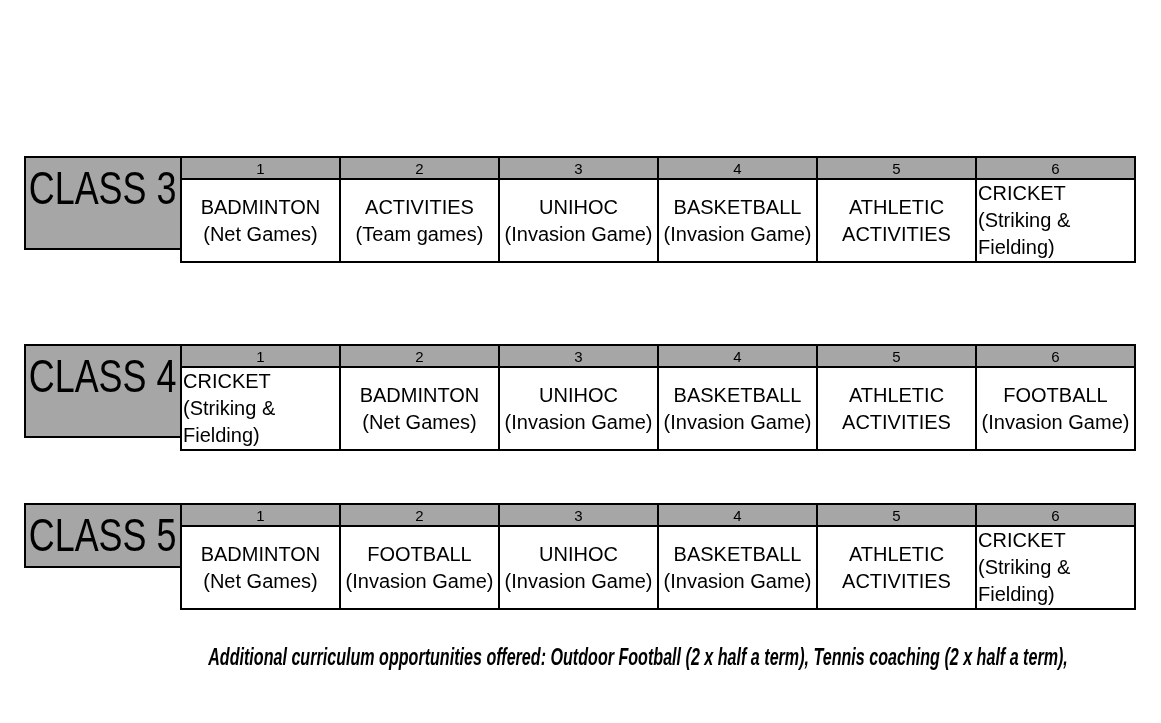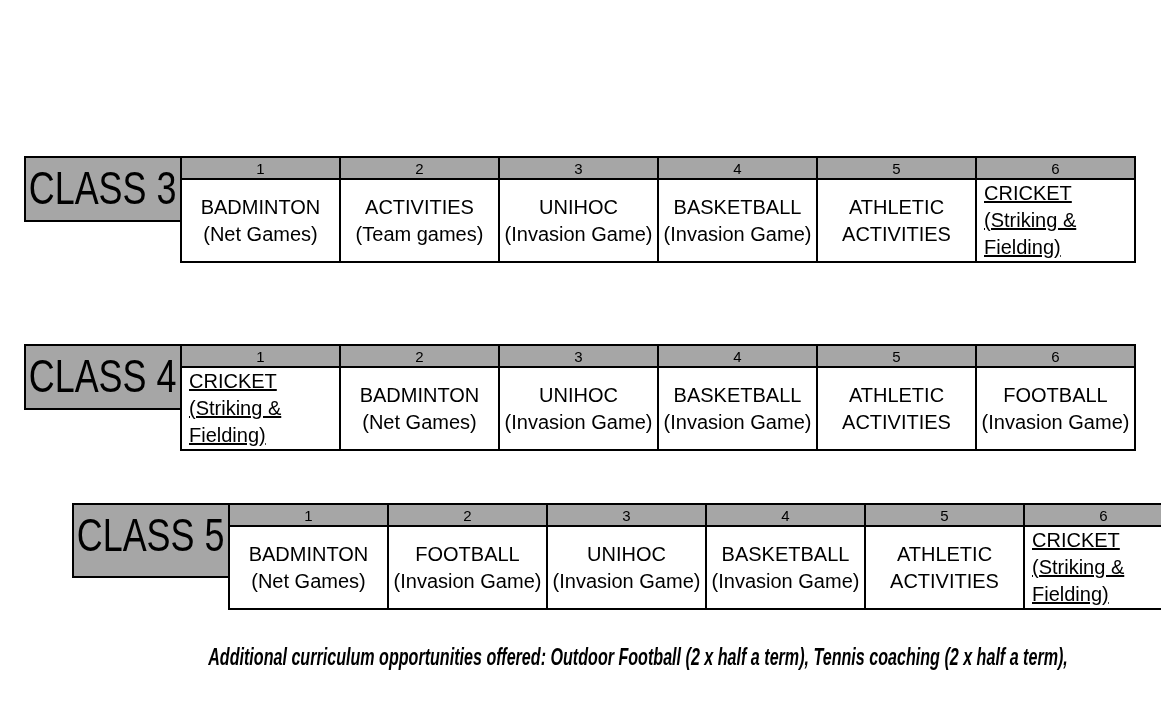--- a/index.html
+++ b/index.html
@@ -20,37 +20,37 @@
   .blue-mark { display:inline-block; width:15px; height:0; position:relative; }
   .blue-mark::before { content:""; position:absolute; left:0; top:5px; width:15px; height:3px; background:#000; }
   .blue-mark::after  { content:""; position:absolute; left:-1px; top:10px; width:17px; height:4px; background:#4472C4; }
 
   
   .class-block { position:absolute; left:24px; display:flex; align-items:flex-start; }
   .class-box {
     flex:none; width:158px; background:#A6A6A6; border:2px solid #000;
     display:flex; justify-content:center; align-items:flex-start; padding-top:7px;
   }
-  .class-box.tall { height:66px;text-align:right; }
-  .class-box.short { height:75px;margin-left:48px; }
+  .class-box.tall { height:94px;text-align:right; }
+  .class-box.short { height:65px; }
   .class-label {
     font-size:46px; line-height:1; white-space:nowrap;
     transform:scaleX(0.78); transform-origin:center top;
   }
 
   .schedule { flex:none; width:956px; margin-left:-2px; border-collapse:collapse; table-layout:fixed; }
   .schedule th {
     background:#A6A6A6; border:2px solid #000; height:22px; padding:0;
     font-weight:400; font-size:15px; text-align:center; vertical-align:middle;
   }
   .schedule td {
     background:#fff; border:2px solid #000; height:42px; padding:0 4px;
     font-size:20px; line-height:1.35; text-align:center; vertical-align:middle;
   }
-  .schedule td[data-align="left"] { text-align:left; padding-left:7px;text-decoration:underline; }
+  .schedule td[data-align="left"] { text-align:left; padding-left:1px; }
 
   
   .footer {
     position:absolute; top:644px; left:24px; width:1010px; text-align:center;
     font-weight:700; font-style:italic; font-size:23px;
   }
   .footer-line { margin-bottom:17px; line-height:27px; }
   .footer-text { display:inline-block; transform:scaleX(0.7); transform-origin:center top; white-space:nowrap; }
 </style>
 </head>

